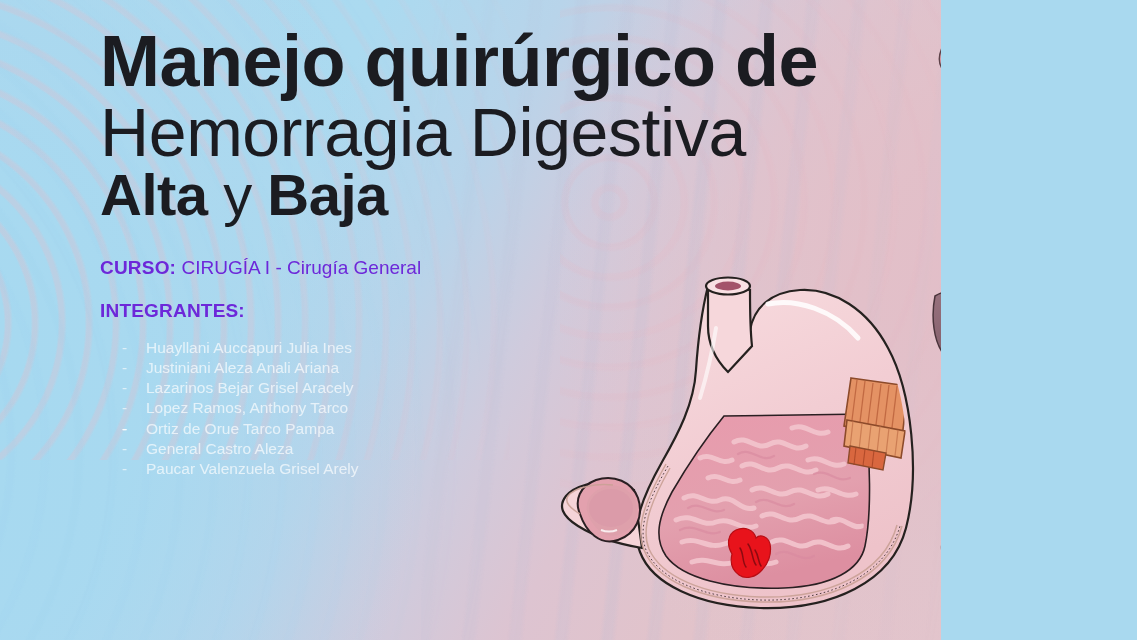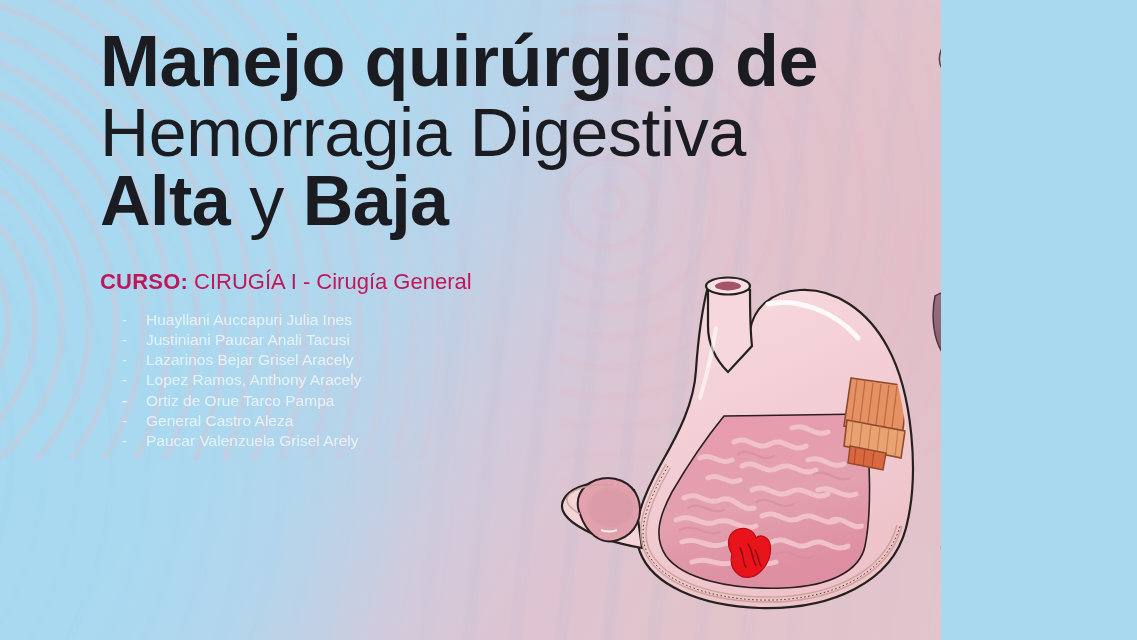--- a/index.html
+++ b/index.html
@@ -130,27 +130,27 @@
     z-index:6;
   }
   .title-line {
     color:#1b1c21;
     letter-spacing:-0.5px;
     line-height:0.98;
     white-space:nowrap;
   }
   .t1 { font-size:72px; font-weight:700; }
   .t2 { font-size:68px; font-weight:400; margin-top:2px; letter-spacing:-0.4px; }
-  .t3 { font-size:70px; font-weight:700; margin-top:2px; }
+  .t3 { font-size:58px; font-weight:700; margin-top:2px; }
   .t3 .lite { font-weight:300; }
 
   .meta {
     margin-top:34px;
-    color:#be185d;
-    font-size:22px;
+    color:#6d28d9;
+    font-size:19px;
     line-height:1.05;
   }
   .meta-row { margin-bottom:23px; }
   .meta-row .lbl { font-weight:700; letter-spacing:0.2px; }
   .meta-row .val { font-weight:400; }
 
   .members {
     margin-top:-6px;
     list-style:none;
   }
@@ -542,27 +542,30 @@
     <div class="title-line t3">
       <span>Alta</span>
       <span class="lite">y</span>
       <span>Baja</span>
     </div>
 
     <div class="meta">
       <div class="meta-row">
         <span class="lbl">CURSO:</span><span class="val"> CIRUGÍA I - Cirugía General</span>
       </div>
+      <div class="meta-row">
+        <span class="lbl">INTEGRANTES:</span>
+      </div>
     </div>
 
     <ul class="members" id="members-list">
         <li><span class="dash">-</span><span>Huayllani Auccapuri Julia Ines</span></li>
-        <li><span class="dash">-</span><span>Justiniani Paucar Anali Tacusi</span></li>
+        <li><span class="dash">-</span><span>Justiniani Aleza Anali Ariana</span></li>
         <li><span class="dash">-</span><span>Lazarinos Bejar Grisel Aracely</span></li>
-        <li><span class="dash">-</span><span>Lopez Ramos, Anthony Aracely</span></li>
+        <li><span class="dash">-</span><span>Lopez Ramos, Anthony Tarco</span></li>
         <li><span class="dash">-</span></li>
         <li><span class="dash">-</span></li>
         <li><span class="dash">-</span><span>Ortiz de Orue Tarco Pampa</span></li>
         <li><span class="dash">-</span><span>General Castro Aleza</span></li>
         <li><span class="dash">-</span><span>Paucar Valenzuela Grisel Arely</span></li>
       </ul>
   </div>
 
 </div>
 

